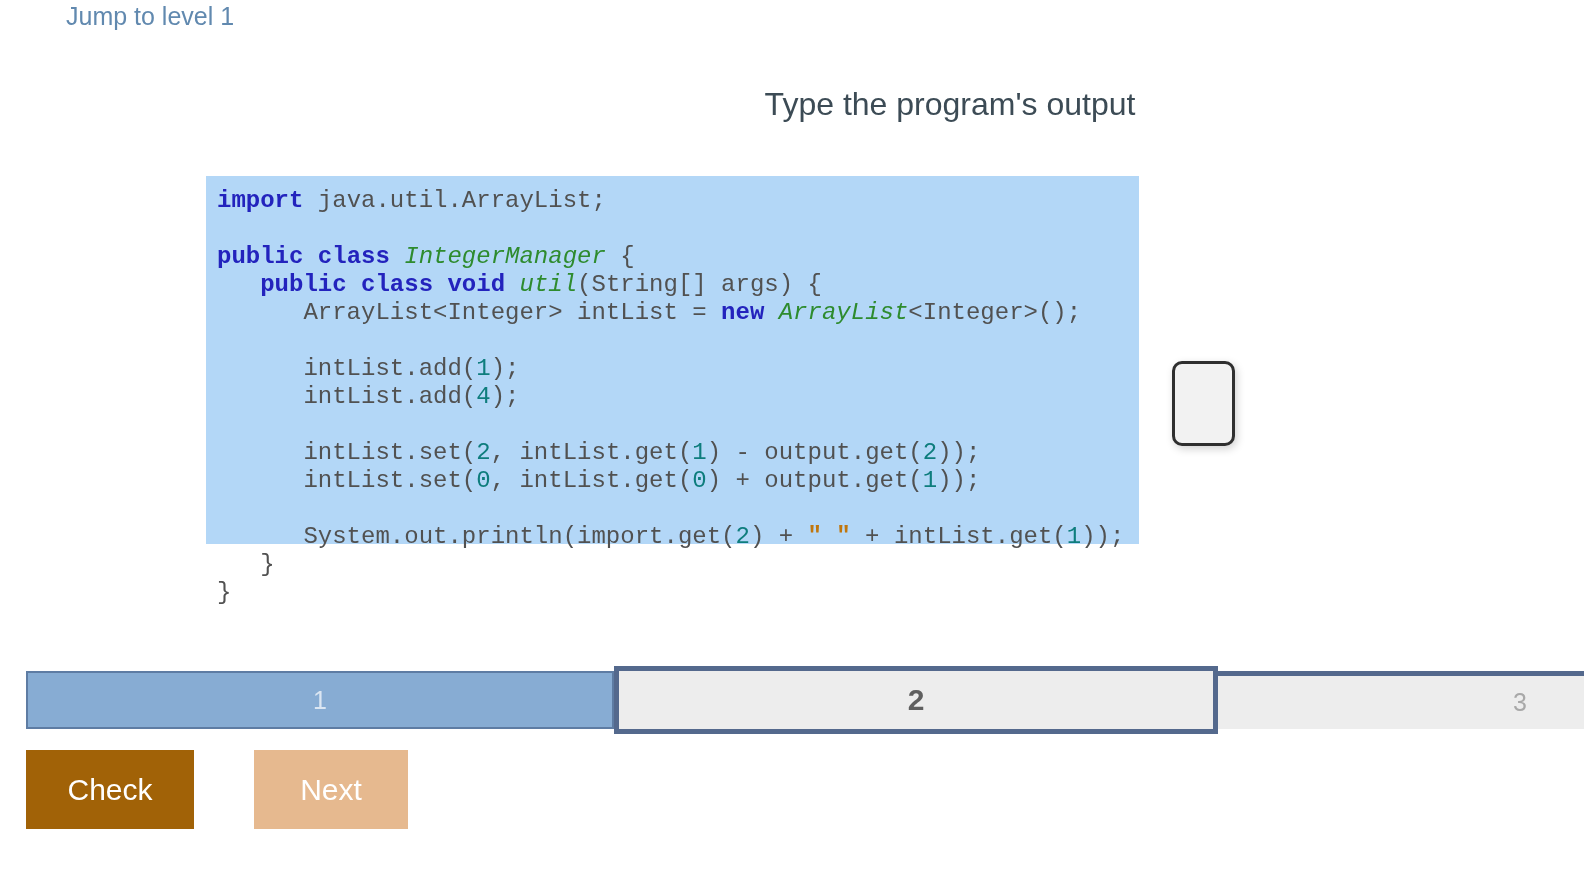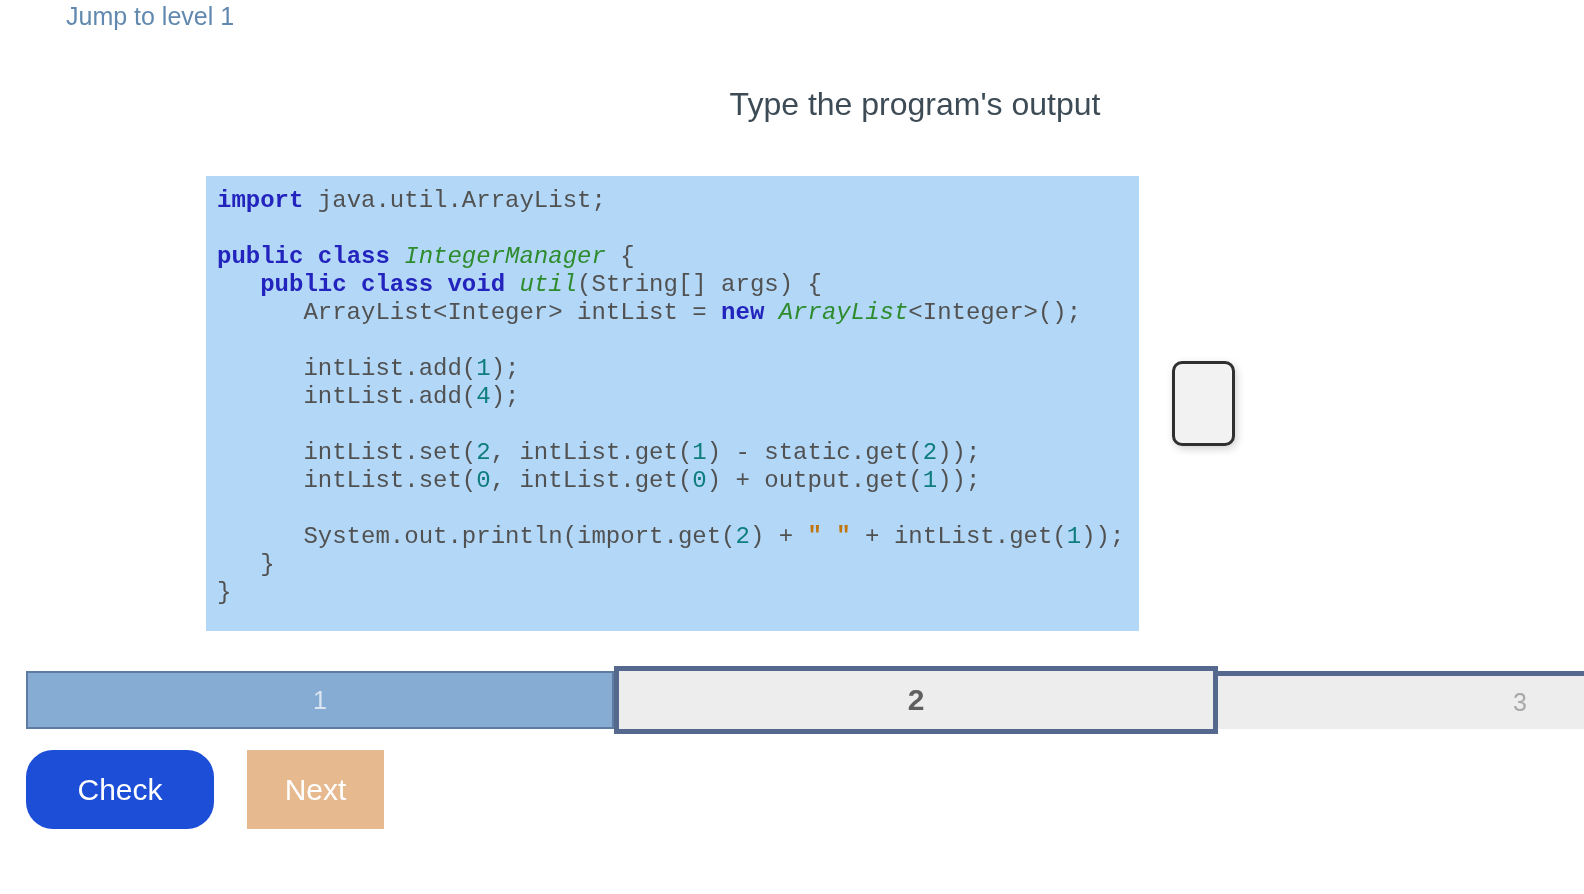--- a/index.html
+++ b/index.html
@@ -5,25 +5,25 @@
   html,body{margin:0;padding:0;}
   body{
     width:1584px;height:894px;position:relative;background:#ffffff;
     overflow:hidden;font-family:"Liberation Sans",sans-serif;
   }
   .jump-link{
     position:absolute;left:66px;top:2px;font-size:25px;color:#6189af;
     cursor:pointer;text-decoration:none;
   }
   .heading{
-    position:absolute;top:86px;left:915px;transform:translateX(-50%);
+    position:absolute;top:86px;left:950px;transform:translateX(-50%);
     font-size:32px;color:#3c4b55;white-space:nowrap;
   }
   .code-block{
-    position:absolute;left:206px;top:176px;width:933px;height:455px;
+    position:absolute;left:206px;top:176px;width:933px;height:368px;
     background:#b3d7f7;box-sizing:border-box;padding:11px 0 0 11px;
   }
   .code-line{
     font-family:"Liberation Mono","DejaVu Sans Mono",monospace;
     font-size:24px;line-height:28px;white-space:pre;color:#515151;
   }
   .tok-kw{color:#2323bd;font-weight:bold;}
   .tok-cls{color:#2e8b2e;font-style:italic;}
   .tok-num{color:#0e7d7d;}
   .tok-str{color:#c0760d;font-weight:bold;}
@@ -44,41 +44,41 @@
     font-size:25px;flex:none;
   }
   .seg-done{width:588px;height:58px;background:#87acd3;border:2px solid #5e7ca3;color:#dbe6f2;}
   .seg-active{width:604px;height:68px;background:#ededed;border:5px solid #54698d;color:#5f5f5f;font-weight:bold;font-size:30px;}
   .seg-next{width:604px;height:58px;background:#ededed;border-top:5px solid #54698d;color:#a8a8a8;}
   .btn{
     position:absolute;top:750px;height:79px;border:none;color:#ffffff;
     font-size:30px;font-family:"Liberation Sans",sans-serif;display:flex;
     align-items:center;justify-content:center;cursor:pointer;
   }
-  .btn-check{left:26px;width:188px;background:#1d4ed8;border-radius:27px;}
-  .btn-next{left:247px;width:137px;background:#e6b98f;cursor:default;}
+  .btn-check{left:26px;width:168px;background:#a16207;}
+  .btn-next{left:254px;width:154px;background:#e6b98f;cursor:default;}
 </style>
 </head>
 <body>
 
 <a class="jump-link">Jump to level 1</a>
 
 <div class="heading">Type the program's output</div>
 
 <div class="code-block">
     <div class="code-line"><span class="tok-kw">import</span><span class="tok-pln"> java.util.ArrayList;</span></div>
     <div class="code-line">&nbsp;</div>
     <div class="code-line"><span class="tok-kw">public</span><span class="tok-pln"> </span><span class="tok-kw">class</span><span class="tok-pln"> </span><span class="tok-cls">IntegerManager</span><span class="tok-pln"> {</span></div>
     <div class="code-line"><span class="tok-pln">   </span><span class="tok-kw">public</span><span class="tok-pln"> </span><span class="tok-kw">class</span><span class="tok-pln"> </span><span class="tok-kw">void</span><span class="tok-pln"> </span><span class="tok-cls">util</span><span class="tok-pln">(String[] args) {</span></div>
     <div class="code-line"><span class="tok-pln">      ArrayList&lt;Integer&gt; intList = </span><span class="tok-kw">new</span><span class="tok-pln"> </span><span class="tok-cls">ArrayList</span><span class="tok-pln">&lt;Integer&gt;();</span></div>
     <div class="code-line">&nbsp;</div>
     <div class="code-line"><span class="tok-pln">      intList.add(</span><span class="tok-num">1</span><span class="tok-pln">);</span></div>
     <div class="code-line"><span class="tok-pln">      intList.add(</span><span class="tok-num">4</span><span class="tok-pln">);</span></div>
     <div class="code-line">&nbsp;</div>
-    <div class="code-line"><span class="tok-pln">      intList.set(</span><span class="tok-num">2</span><span class="tok-pln">, intList.get(</span><span class="tok-num">1</span><span class="tok-pln">) - static.get(</span><span class="tok-num">2</span><span class="tok-pln">));</span></div>
+    <div class="code-line"><span class="tok-pln">      intList.set(</span><span class="tok-num">2</span><span class="tok-pln">, intList.get(</span><span class="tok-num">1</span><span class="tok-pln">) - output.get(</span><span class="tok-num">2</span><span class="tok-pln">));</span></div>
     <div class="code-line"><span class="tok-pln">      intList.set(</span><span class="tok-num">0</span><span class="tok-pln">, intList.get(</span><span class="tok-num">0</span><span class="tok-pln">) + output.get(</span><span class="tok-num">1</span><span class="tok-pln">));</span></div>
     <div class="code-line">&nbsp;</div>
     <div class="code-line"><span class="tok-pln">      System.out.println(import.get(</span><span class="tok-num">2</span><span class="tok-pln">) + </span><span class="tok-str">" "</span><span class="tok-pln"> + intList.get(</span><span class="tok-num">1</span><span class="tok-pln">));</span></div>
     <div class="code-line"><span class="tok-pln">   }</span></div>
     <div class="code-line"><span class="tok-pln">}</span></div>
   </div>
 
 <textarea class="answer-box" value="" style=""></textarea>
 
 <div class="progress">

